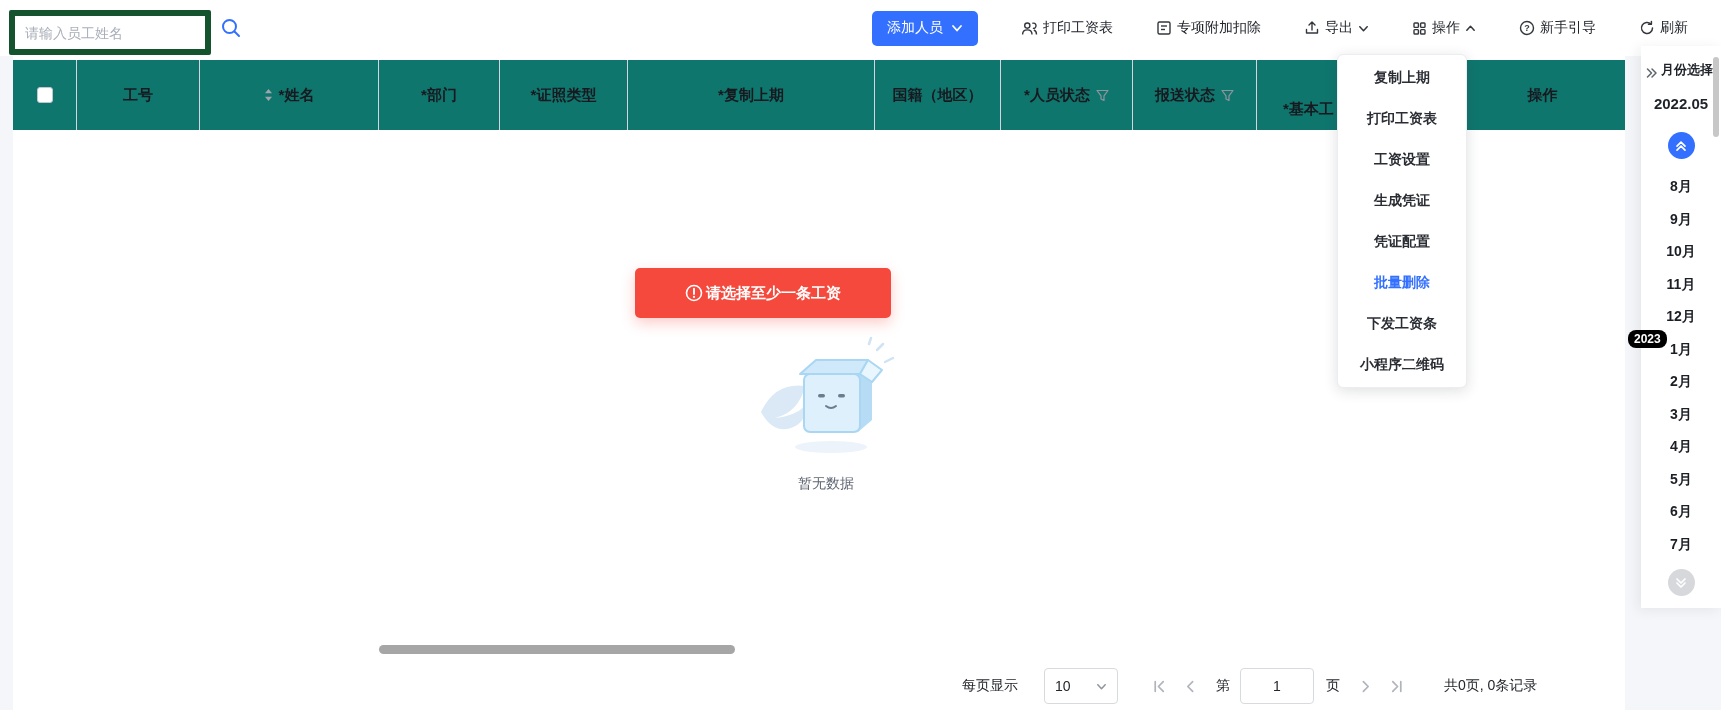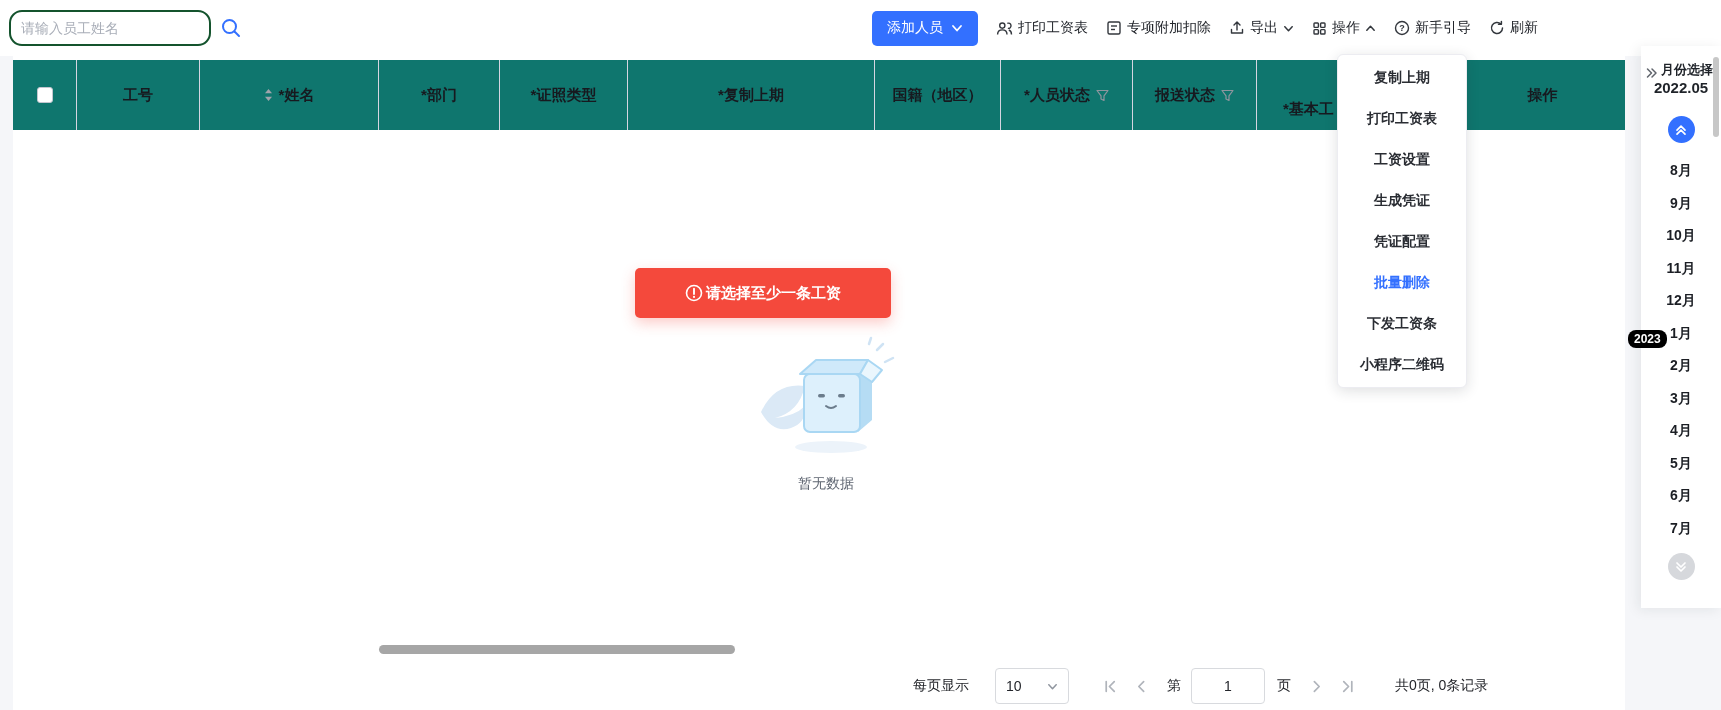--- a/index.html
+++ b/index.html
@@ -4,25 +4,25 @@
 <style>
   *{margin:0;padding:0;box-sizing:border-box;}
   html,body{width:1721px;height:710px;}
   body{position:relative;font-family:"Liberation Sans","DejaVu Sans",sans-serif;background:#fff;color:#1f2329;overflow:hidden;}
 
   .left-gutter{position:absolute;left:0;top:56px;width:13px;height:654px;background:#f5f6f9;}
   .right-gutter{position:absolute;left:1625px;top:56px;width:96px;height:654px;background:#f5f6f9;}
 
   
   .topbar{position:absolute;left:0;top:0;width:1721px;height:56px;background:#fff;z-index:10;}
-  .search-input{position:absolute;left:9px;top:10px;width:202px;height:36px;border:2px solid #14532d;border-radius:13px;
+  .search-input{position:absolute;left:9px;top:10px;width:202px;height:45px;border:6px solid #14532d;border-radius:2px;
     padding:0 10px;font-size:14px;color:#333;outline:none;font-family:inherit;background:#fff;}
   .search-input::placeholder{color:#a9aeb8;}
   .search-btn{position:absolute;left:220px;top:17px;width:22px;height:22px;cursor:pointer;display:inline-flex;}
-  .tb-right{position:absolute;left:872px;top:0;height:56px;display:flex;align-items:center;gap:18px;}
+  .tb-right{position:absolute;left:872px;top:0;height:56px;display:flex;align-items:center;gap:43px;}
   .add-btn{display:flex;align-items:center;gap:8px;height:35px;padding:0 15px;background:#3370ff;color:#fff;border:none;
     border-radius:5px;font-size:14px;font-family:inherit;cursor:pointer;white-space:nowrap;}
   .tb-item{display:flex;align-items:center;gap:5px;font-size:14px;color:#23262c;cursor:pointer;white-space:nowrap;}
   .tb-ico{display:inline-flex;}
 
   
   .thead{position:absolute;left:13px;top:60px;width:1612px;height:70px;background:#0f766e;display:flex;
     font-size:15px;font-weight:600;color:#17191f;z-index:5;}
   .th{display:flex;align-items:center;justify-content:center;gap:6px;border-right:1px solid #d5d5e1;height:100%;}
   .th:last-child{border-right:none;}
@@ -40,42 +40,42 @@
 
   
   .empty{position:absolute;left:676px;top:334px;width:300px;text-align:center;z-index:4;}
   .empty-text{margin-top:12px;font-size:14px;color:#5f6672;}
 
   
   .hscroll{position:absolute;left:379px;top:645px;width:356px;height:9px;background:#a6a6a6;border-radius:5px;cursor:pointer;z-index:6;}
   .vscroll{position:absolute;left:1713px;top:57px;width:6px;height:80px;background:#c7c7c7;border-radius:3px;z-index:95;cursor:pointer;}
 
   
-  .pager{position:absolute;left:913px;top:666px;height:40px;display:flex;align-items:center;font-size:14px;color:#24262b;z-index:6;}
+  .pager{position:absolute;left:962px;top:666px;height:40px;display:flex;align-items:center;font-size:14px;color:#24262b;z-index:6;}
   .pg-select{width:74px;height:36px;border:1px solid #d8dade;border-radius:4px;display:flex;align-items:center;
     justify-content:space-between;padding:0 10px;margin-left:26px;cursor:pointer;background:#fff;}
   .pg-ico{display:inline-flex;cursor:pointer;}
   .pg-first{margin-left:34px;}.pg-prev{margin-left:16px;}.pg-prefix{margin-left:18px;}
   .pg-input{width:74px;height:36px;border:1px solid #d8dade;border-radius:4px;text-align:center;font-size:14px;
     font-family:inherit;color:#24262b;outline:none;margin-left:10px;background:#fff;}
   .pg-suffix{margin-left:12px;}.pg-next{margin-left:18px;}.pg-last{margin-left:16px;}
   .pg-total{margin-left:40px;}
 
   
   .menu{position:absolute;left:1337px;top:54px;width:130px;background:#fff;border:1px solid #ececf1;border-radius:6px;
     box-shadow:0 3px 14px rgba(31,35,41,.14);padding:2px 0;z-index:80;font-weight:bold;}
   .menu-item{height:41px;display:flex;align-items:center;justify-content:center;font-size:14px;color:#2a2d33;cursor:pointer;}
   .menu-item.active{color:#3370ff;}
 
   
   .panel{position:absolute;left:1641px;top:46px;width:80px;height:562px;background:#fff;
     box-shadow:-3px 2px 12px rgba(31,35,41,.08);z-index:30;}
   .panel-head{display:flex;align-items:flex-end;gap:3px;padding:15px 3px 0 5px;}
   .panel-title{font-size:13px;font-weight:700;white-space:nowrap;}
-  .panel-period{text-align:center;font-size:15px;font-weight:700;}
+  .panel-period{text-align:center;font-size:15px;font-weight:700;margin-top:16px;}
   .circle-btn{width:27px;height:27px;border-radius:50%;display:flex;align-items:center;justify-content:center;
     margin:20px auto 0;cursor:pointer;}
   .circle-btn.blue{background:#3370ff;}
   .circle-btn.gray{background:#d6d8dc;margin-top:8px;}
   .months{margin-top:12px;}
   .month{height:32.5px;display:flex;align-items:center;justify-content:center;font-size:14px;font-weight:700;cursor:pointer;color:#1b1e24;}
   .year-badge{position:absolute;left:1628px;top:330px;background:#000000;color:#fff;font-size:12px;font-weight:700;
     padding:2px 6px;border-radius:8px;z-index:40;}
 </style>
 </head>

